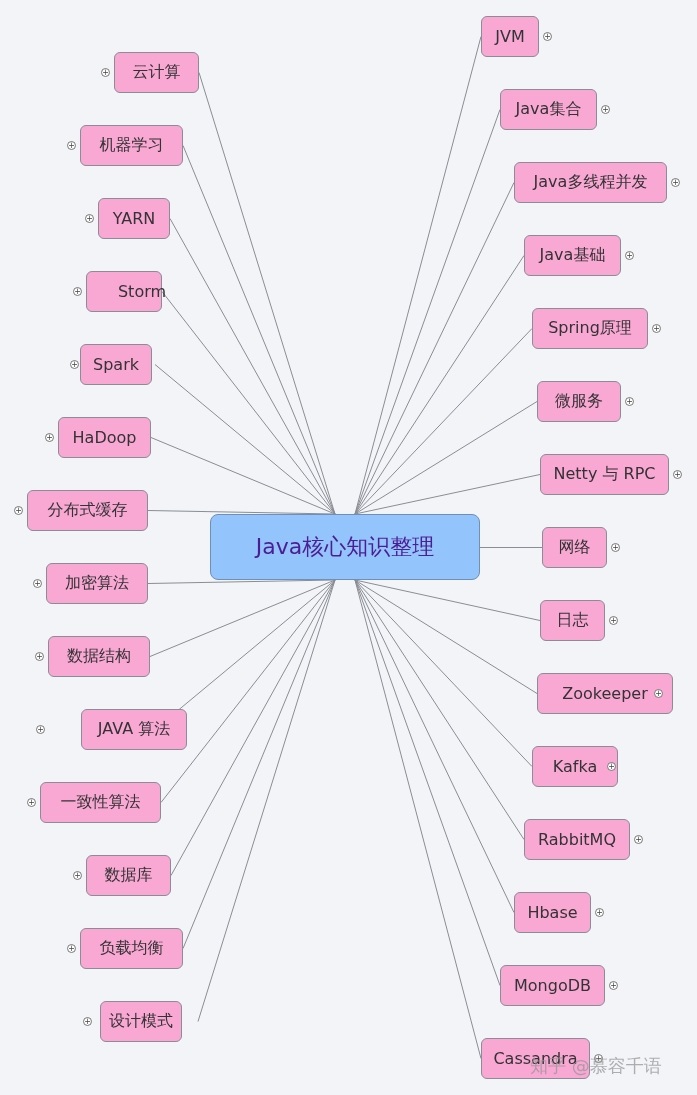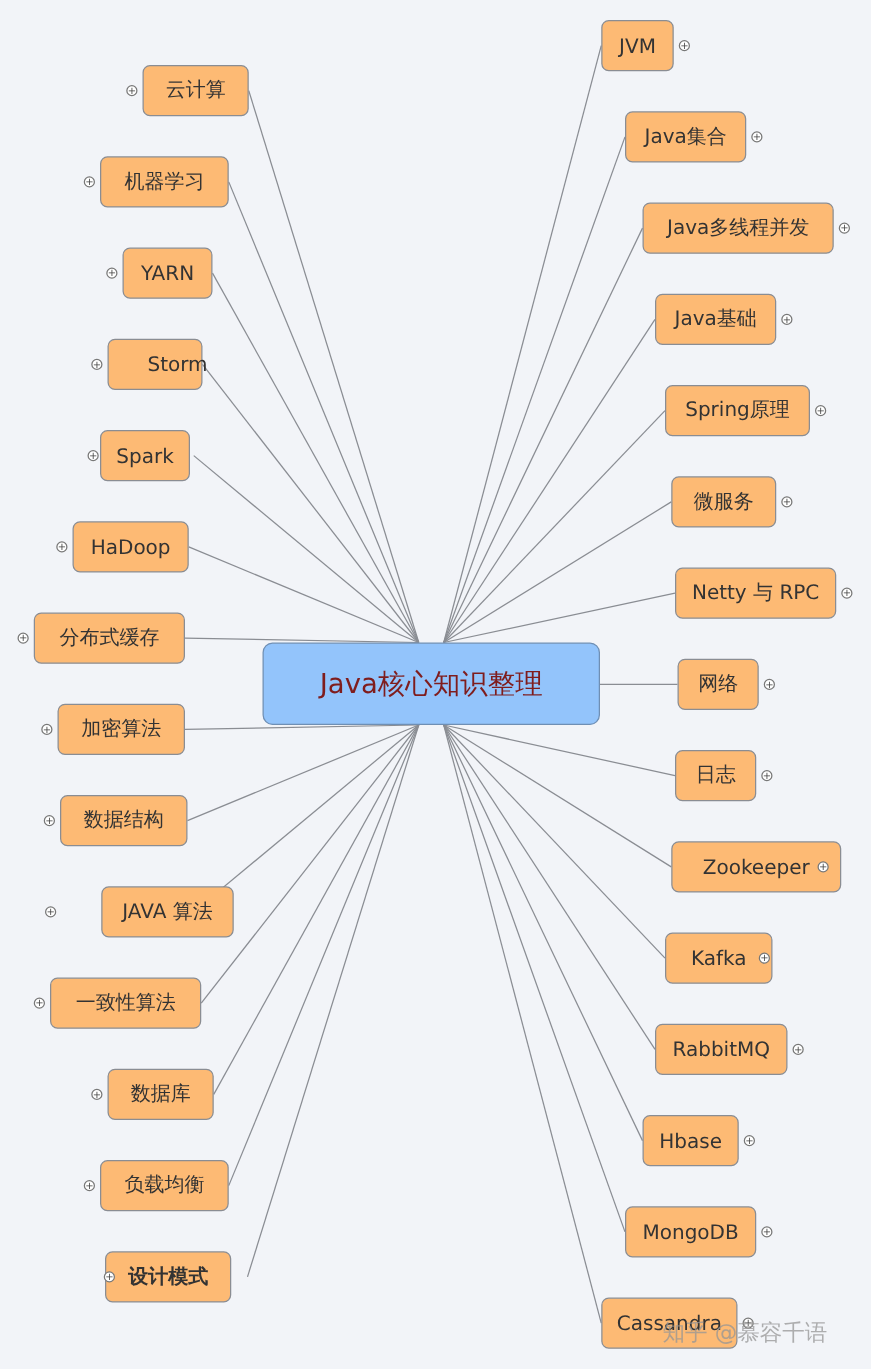--- a/index.html
+++ b/index.html
@@ -4,30 +4,30 @@
 <style>
   html, body { margin: 0; padding: 0; }
   body {
     width: 697px; height: 1095px; position: relative; overflow: hidden;
     background: #f2f4f8;
     font-family: "DejaVu Sans", "Liberation Sans", sans-serif;
   }
   #links { position: absolute; left: 0; top: 0; width: 697px; height: 1095px; }
   .node {
     position: absolute; box-sizing: border-box; height: 41px;
-    background: #fdba74; border: 1px solid #8a8d93; border-radius: 6px;
+    background: #f9a8d4; border: 1px solid #8a8d93; border-radius: 6px;
     display: flex; align-items: center; justify-content: center;
     font-size: 16px; color: #333333; white-space: nowrap;
   }
   .root {
     position: absolute; box-sizing: border-box;
     left: 210px; top: 514px; width: 270px; height: 66px;
     background: #93c4fb; border: 1px solid #6f8fb4; border-radius: 8px;
     display: flex; align-items: center; justify-content: center;
-    font-size: 22px; color: #7f1d1d;
+    font-size: 22px; color: #4c1d95;
   }
   .expander {
     position: absolute; width: 9px; height: 9px; box-sizing: border-box;
     border: 1px solid #777; border-radius: 50%; background: #fff;
     font-size: 8px; line-height: 7px; text-align: center; color: #444;
   }
   .watermark {
     position: absolute; left: 530px; top: 1054px;
     font-size: 18px; color: rgba(150,150,150,0.75); white-space: nowrap;
   }
@@ -117,21 +117,21 @@
     </div>
     <div class="expander" style="top: 798px; left: 27px;">+</div>
     <div class="node" style="left: 86px; top: 855px; width: 85px; align-items: center;">
       <span>数据库</span>
     </div>
     <div class="expander" style="top: 871px; left: 73px;">+</div>
     <div class="node" style="left: 80px; top: 928px; width: 103px;">
       <span>负载均衡</span>
     </div>
     <div class="expander" style="top: 944px; left: 67px;">+</div>
-    <div class="node" style="left: 84px; top: 1001px; width: 101px; font-weight: bold;">
+    <div class="node" style="left: 100px; top: 1001px; width: 82px;">
       <span>设计模式</span>
     </div>
     <div class="expander" style="top: 1017px; left: 83px;">+</div>
     <div class="node" style="left: 481px; top: 16px; width: 58px;">
       <span>JVM</span>
     </div>
     <div class="expander" style="top: 32px; left: 543px;">+</div>
     <div class="node" style="left: 500px; top: 89px; width: 97px;">
       <span>Java集合</span>
     </div>

